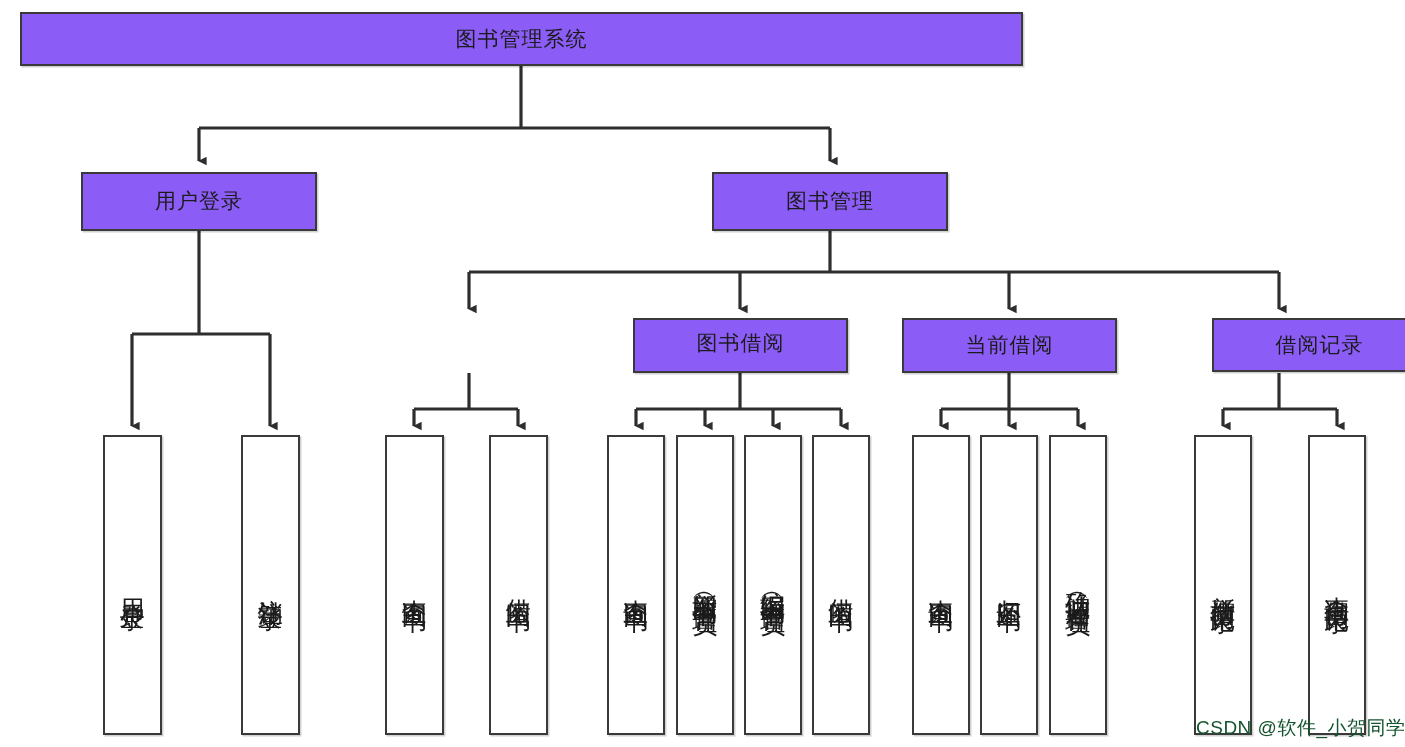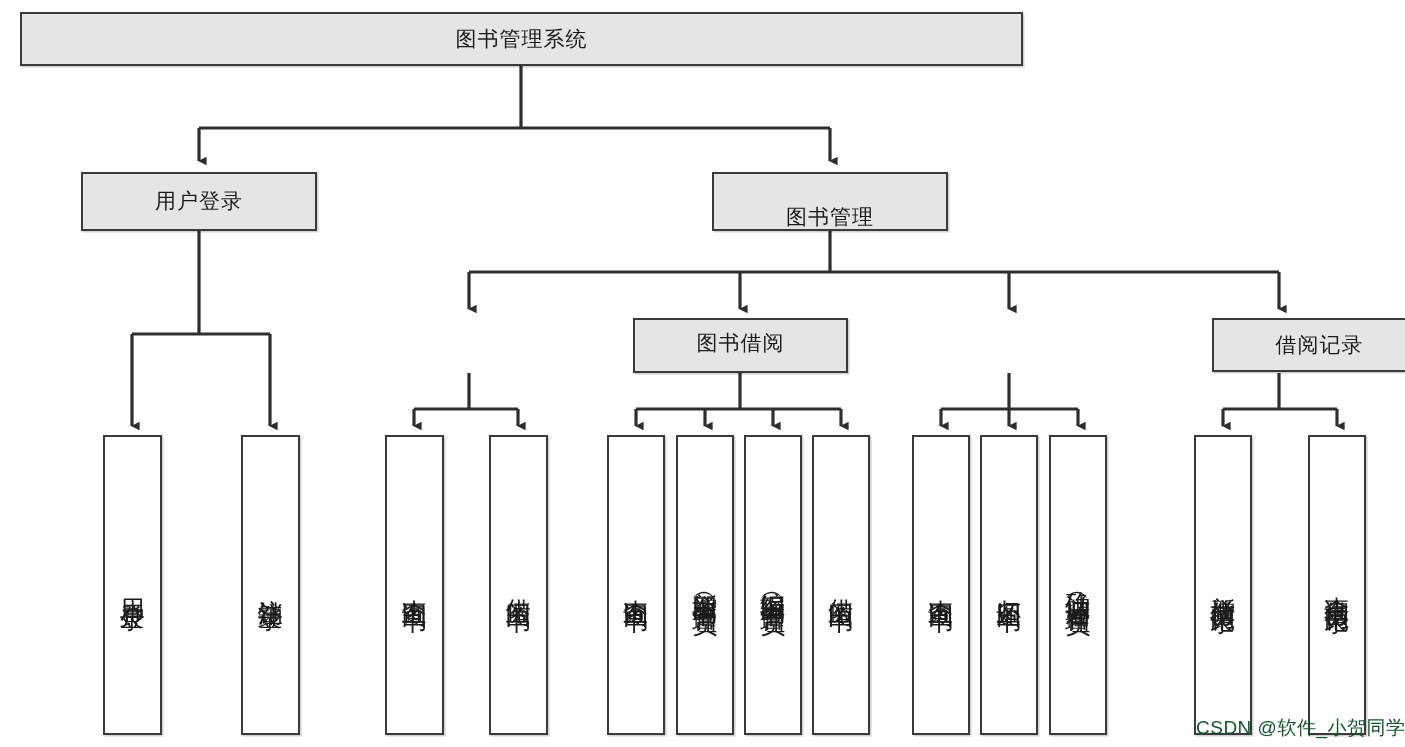--- a/index.html
+++ b/index.html
@@ -5,21 +5,21 @@
   html,body{margin:0;padding:0;background:#ffffff;}
   body{
     width:1405px;height:747px;overflow:hidden;
     font-family:"Liberation Sans","DejaVu Sans",sans-serif;
     color:#1a1a1a;
   }
   #diagram-root{position:relative;width:1405px;height:747px;background:#ffffff;}
   svg.layer{position:absolute;left:0;top:0;width:1405px;height:747px;}
   .node-box{
     position:absolute;
-    background:#e5e5e5;
+    background:#8b5cf6;
     border:2.5px solid #3a3a3a;
     box-sizing:border-box;
     display:flex;align-items:center;justify-content:center;
     box-shadow:1.5px 1.5px 0 rgba(0,0,0,0.18);
   }
   .node-label{
     font-size:21px;
     line-height:1.15;
     letter-spacing:1px;
     color:#1b1b1b;
@@ -109,26 +109,29 @@
     </g>
   </svg>
 
   <div class="node-box" style="left:20px;top:12px;width:1003px;height:54px;">
     <span class="node-label">图书管理系统</span>
   </div>
 
   <div class="node-box" style="left:81px;top:172px;width:236px;height:59px;">
     <span class="node-label">用户登录</span>
   </div>
-  <div class="node-box" style="left:712px;top:172px;width:236px;height:59px;align-items:flex-end;">
+  <div class="node-box" style="left:712px;top:172px;width:236px;height:59px;">
     <span class="node-label">图书管理</span>
   </div>
 
   <div class="node-box" style="left:633px;top:318px;width:215px;height:55px;font-family:Liberation Mono, monospace;">
     <span class="node-label">图书借阅</span>
+  </div>
+  <div class="node-box" style="left:902px;top:318px;width:215px;height:55px;">
+    <span class="node-label">当前借阅</span>
   </div>
   <div class="node-box" style="left:1212px;top:318px;width:215px;height:54px;justify-content:center;">
     <span class="node-label">借阅记录</span>
   </div>
 
   <div class="leaf-box" style="left:103px;top:435px;width:59px;height:300px;">
     <span class="leaf-label">用户登录</span>
   </div>
   <div class="leaf-box" style="left:241px;top:435px;width:59px;height:300px;">
     <span class="leaf-label">注销登录</span>

